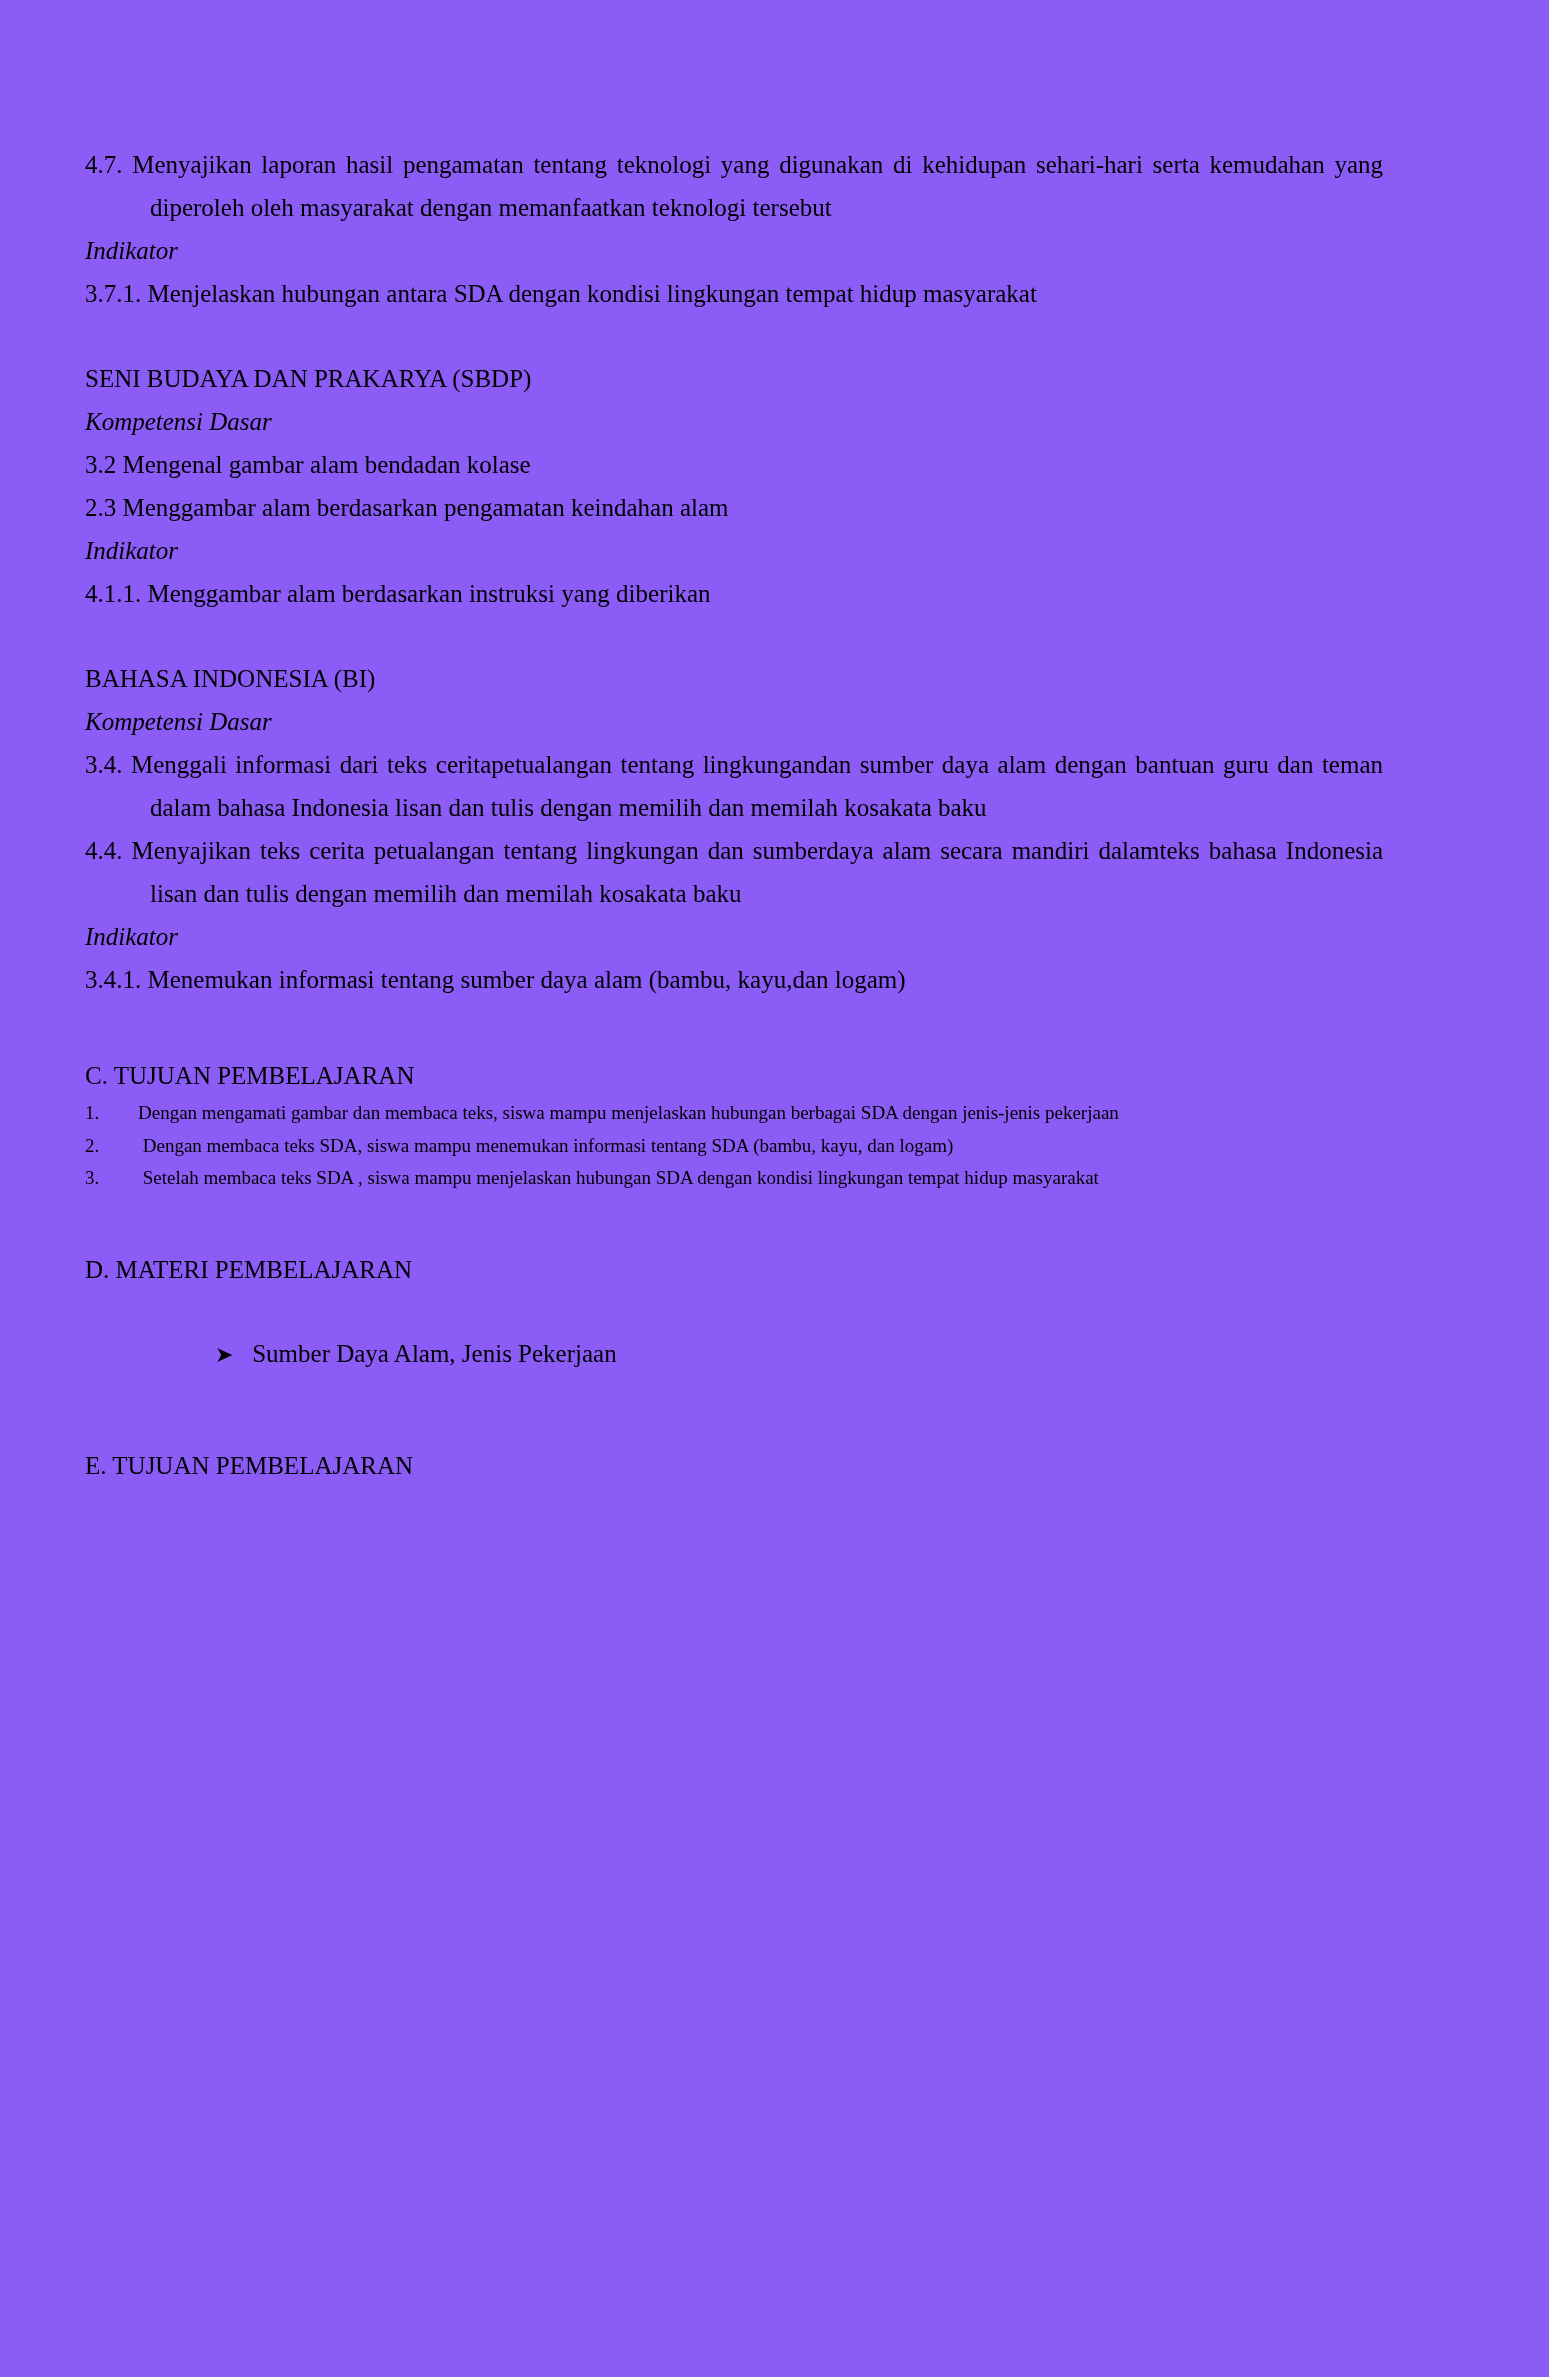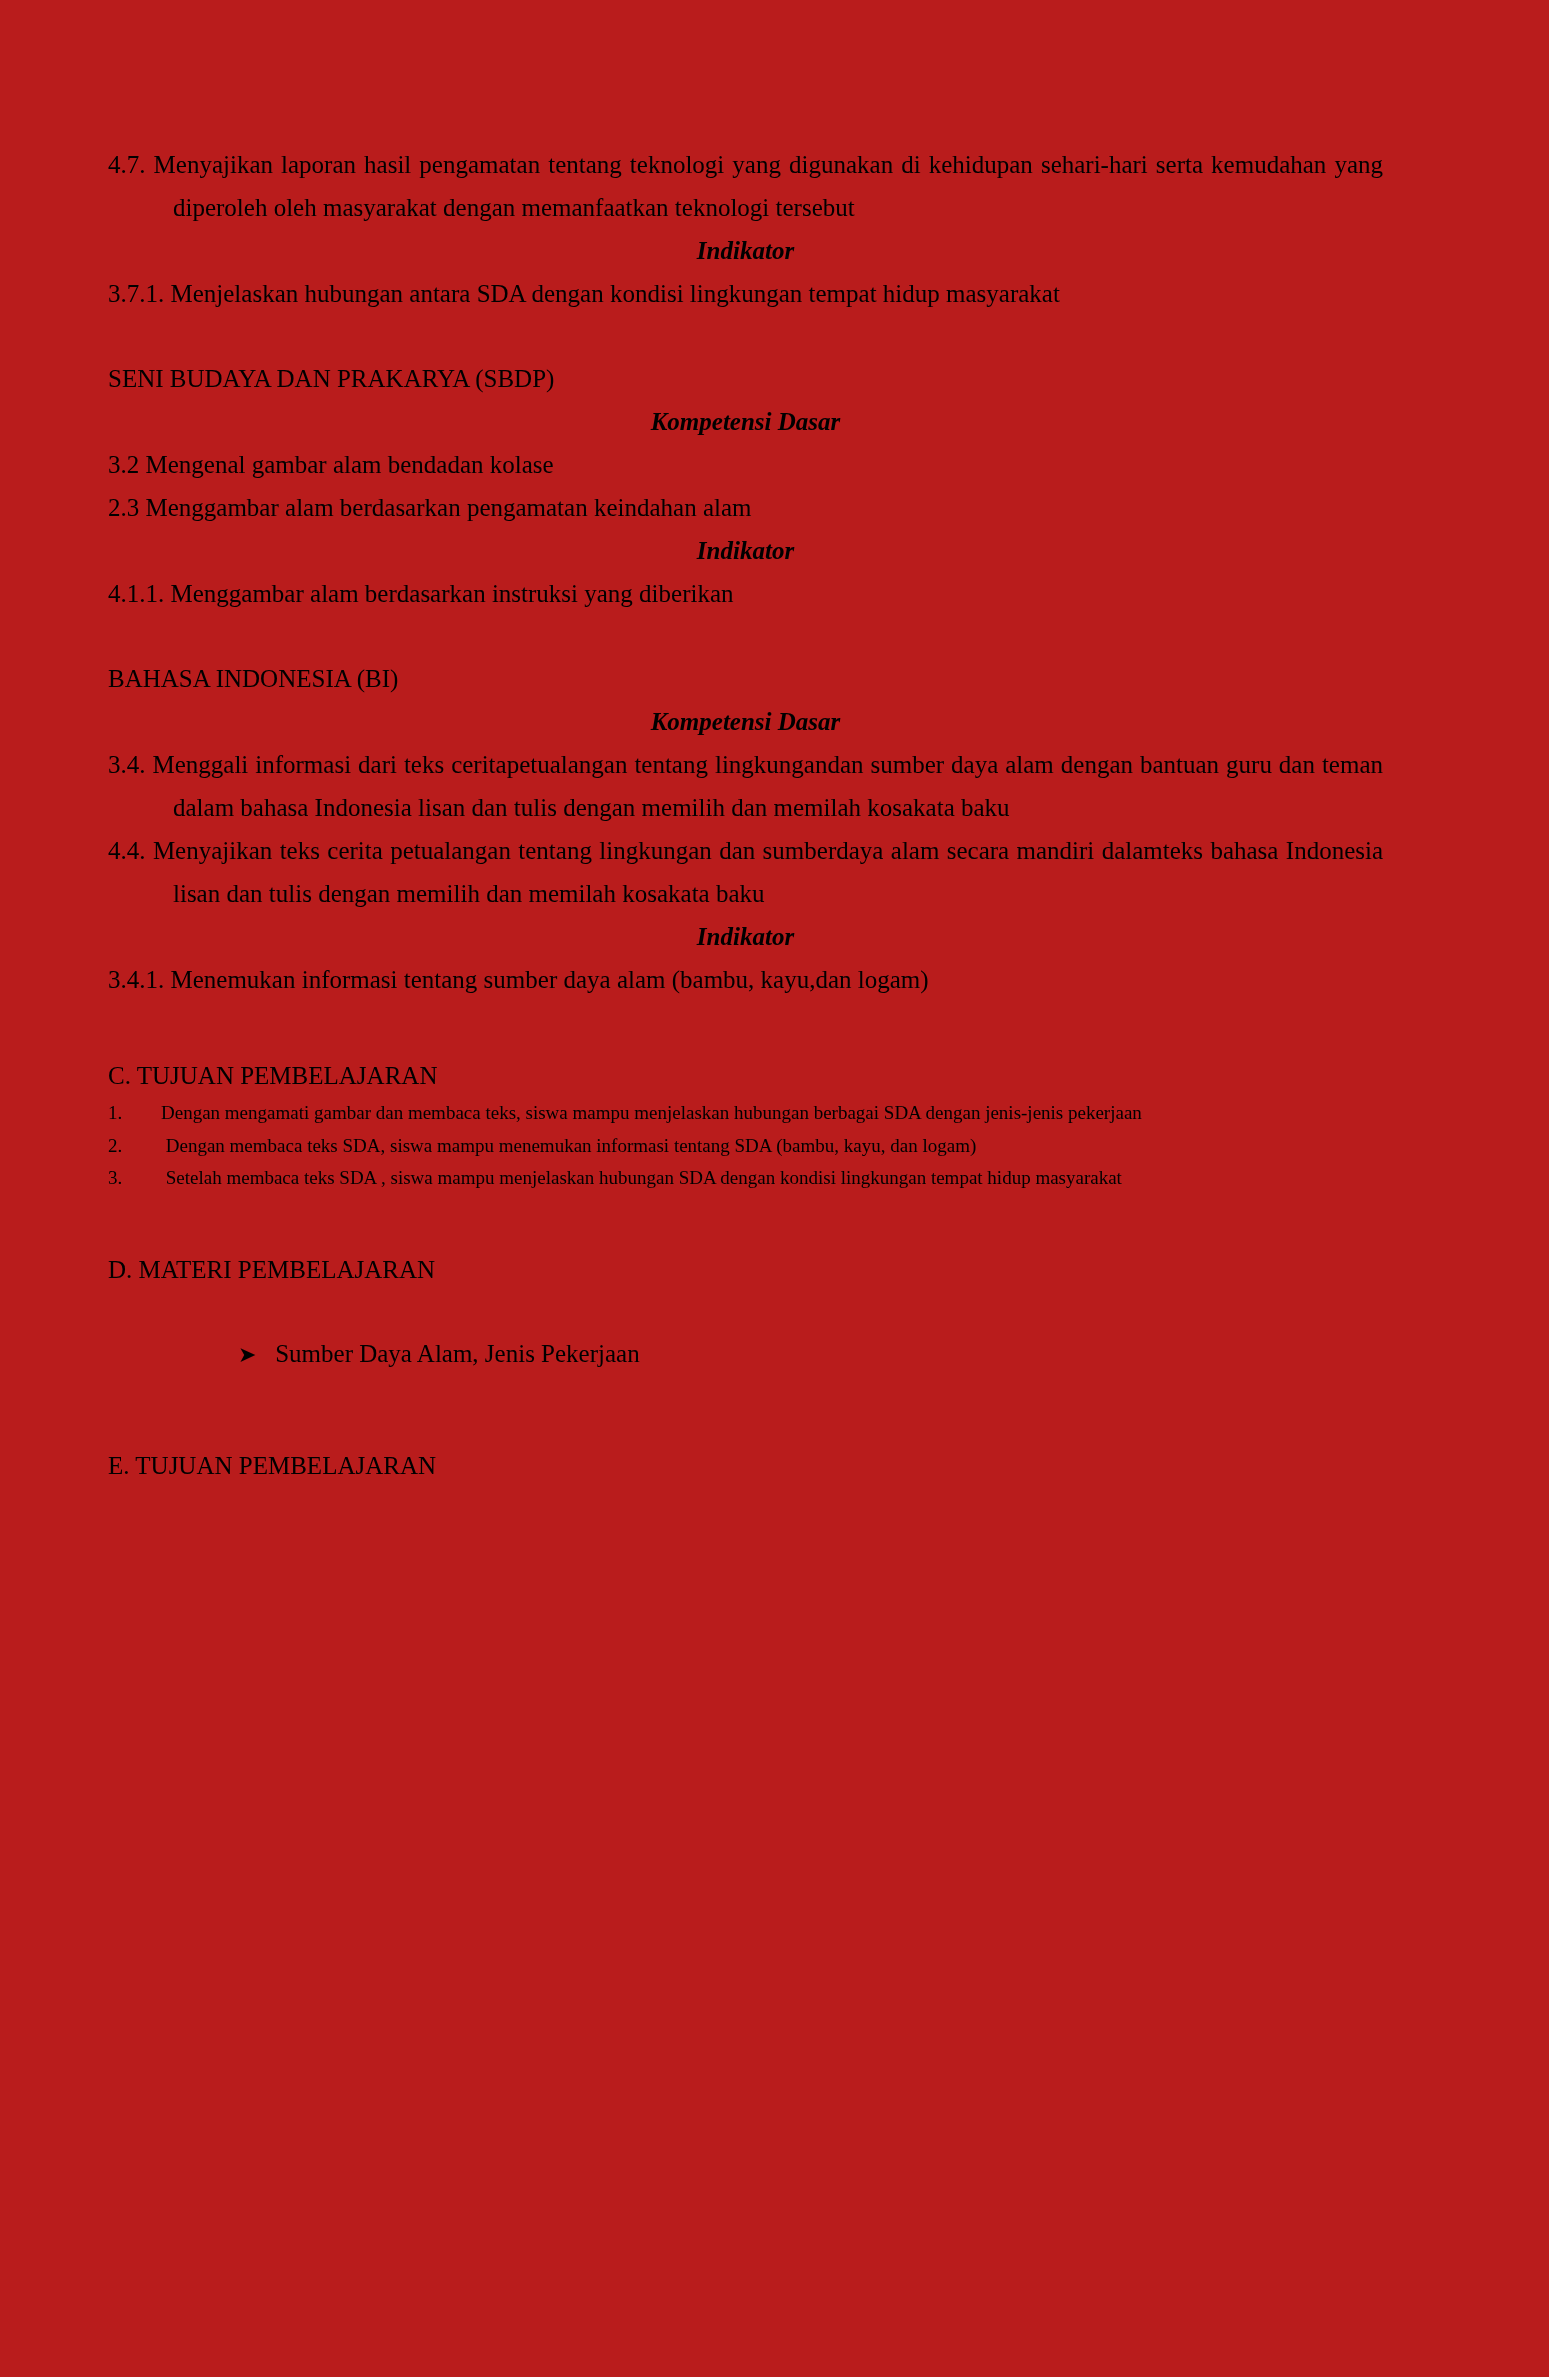--- a/index.html
+++ b/index.html
@@ -10,22 +10,22 @@
   body {
     width: 1549px;
     min-height: 2378px;
     font-family: "Liberation Serif", serif;
     color: #000000;
   }
   .page {
     width: 1549px;
     min-height: 2378px;
     box-sizing: border-box;
-    padding: 143px 166px 114px 108px;
-    background: #b91c1c;
+    padding: 143px 166px 114px 85px;
+    background: #8b5cf6;
   }
   .blk {
     font-size: 25px;
     line-height: 1.72;
     text-align: justify;
     text-justify: inter-word;
   }
   .hang-wide {
     padding-left: 65px;
     text-indent: -65px;
@@ -37,23 +37,22 @@
   .section-head {
     margin: 0;
     font-weight: normal;
     font-size: 25px;
     line-height: 1.72;
   }
   .sub-head {
     margin: 0;
     font-size: 25px;
     line-height: 1.72;
-    font-weight: bold;
+    font-weight: normal;
     font-style: italic;
-    text-align: center;
   }
   ol.numlist {
     margin: 0;
     padding: 0;
     list-style: none;
   }
   ol.numlist > li {
     padding-left: 74px;
     text-indent: -74px;
     margin: 0;

